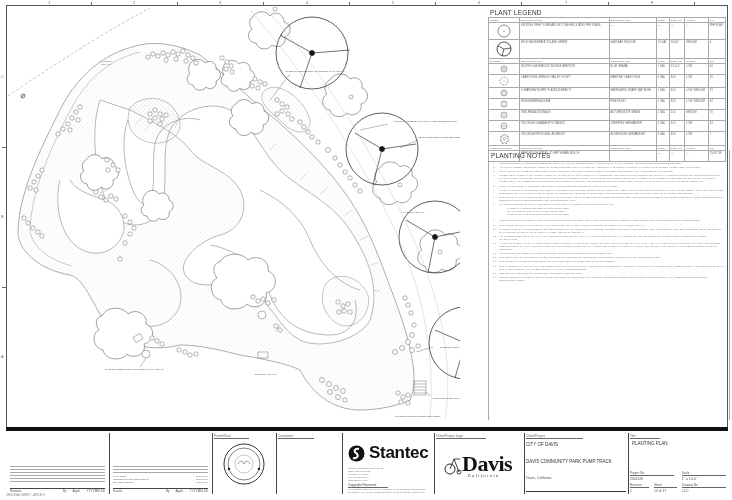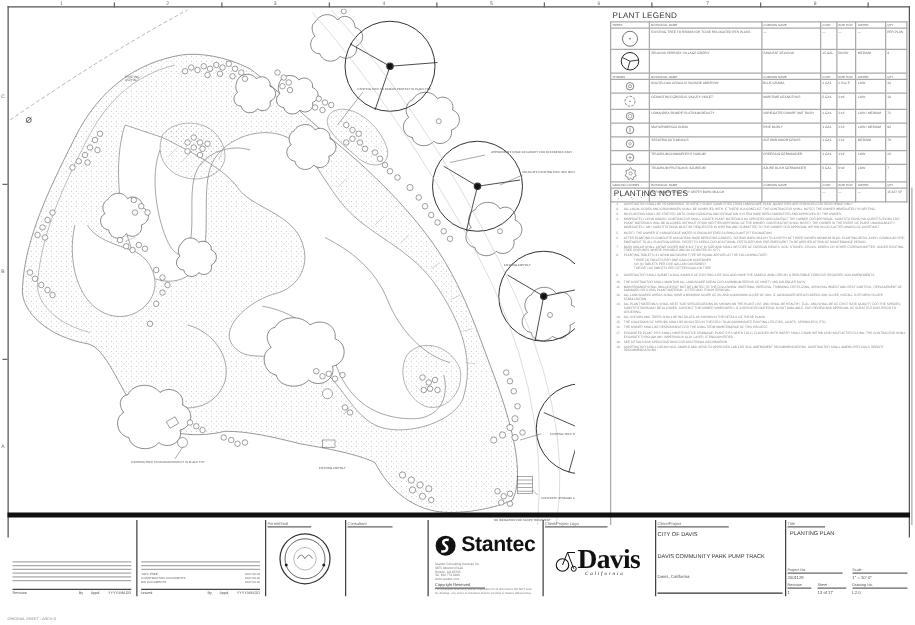--- a/index.html
+++ b/index.html
@@ -16,21 +16,21 @@
   table.lg{border-collapse:collapse;width:238px;font-size:2.6px;color:#666;}
   table.lg td{border:0.5px solid #aaa;padding:0.5px 1px;vertical-align:top;height:9px;}
   table.lg tr.hdr td{height:3px;font-size:2.4px;}
   table.lg td.sym{width:28px;text-align:center;vertical-align:middle;}
   .notes{position:absolute;left:488px;top:150px;width:240px;height:270px;border-left:0.5px solid #aaa;border-right:0.5px solid #aaa;}
   .notes-title{font-size:6.5px;color:#333;margin:2px 0 3px 2px;letter-spacing:0.2px;}
   .note{font-size:2.5px;color:#888;line-height:3.1px;margin:0 4px 1px 4px;display:flex;}
   .note .n{width:6px;flex:none;}
   .note .t{flex:1;}
   .note-sub{font-size:2.5px;color:#888;line-height:3.1px;margin:0 4px 0 18px;}
-  .tb{position:absolute;left:6px;top:410px;width:722px;height:70px;}
+  .tb{position:absolute;left:6px;top:427px;width:722px;height:70px;}
   .tb-bar{position:absolute;left:0;top:0;width:722px;height:4px;background:#111;}
   .tb-cell{position:absolute;top:6px;height:61px;border-right:0.6px solid #444;}
   .tb-lbl{font-size:3.2px;color:#666;margin:1px 2px;border-bottom:0.4px solid #666;width:55%;}
   .tb-text{font-size:4.5px;color:#333;}
   .rev-lines{position:absolute;left:4px;right:4px;bottom:6px;height:22px;}
   .rev-line{height:0.5px;background:#aaa;margin-bottom:2.5px;}
   .rev-foot{position:absolute;left:4px;right:4px;bottom:1px;font-size:3px;color:#555;border-top:0.6px solid #444;padding-top:0.5px;display:flex;justify-content:space-between;}
   .stantec-logo{display:flex;align-items:center;margin:10px 0 0 6px;}
   .stantec-name{font-size:17px;font-weight:bold;color:#111;margin-left:4px;letter-spacing:-0.3px;}
   .small-print{font-size:2.5px;color:#777;line-height:3px;margin-left:6px;}

